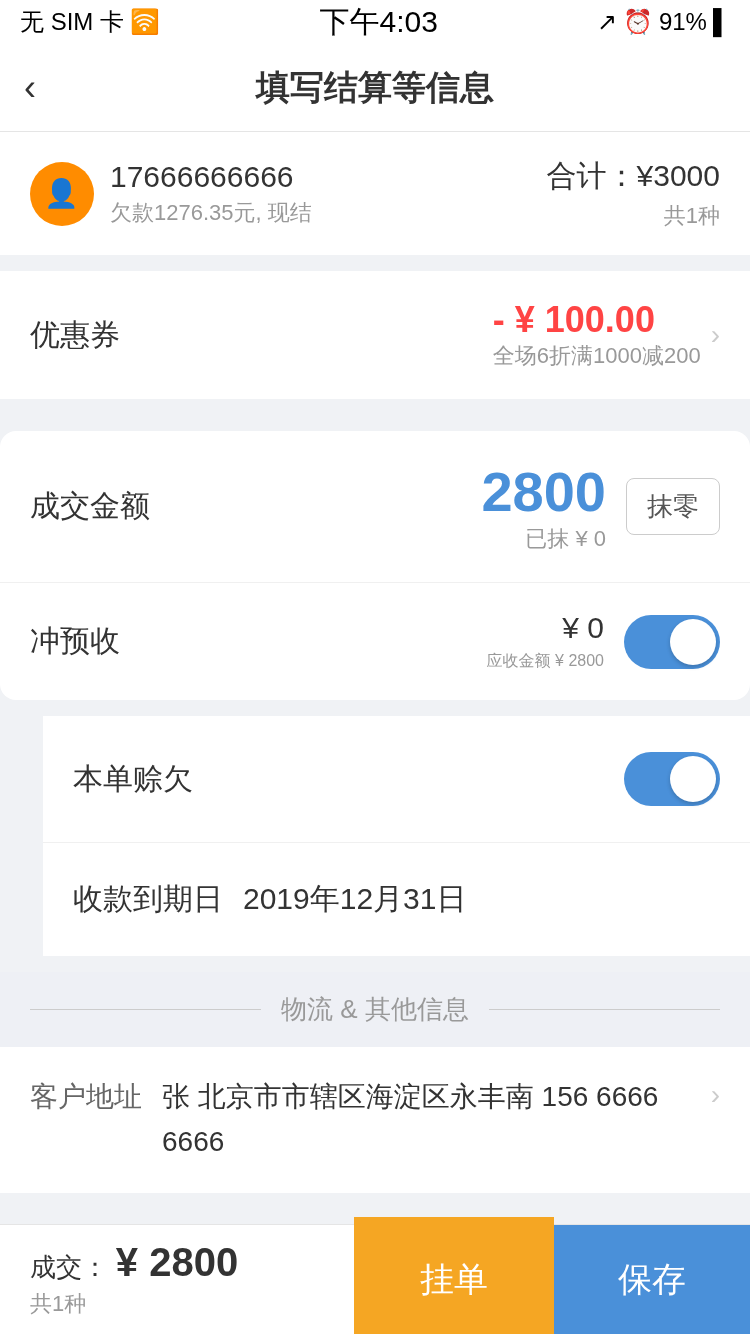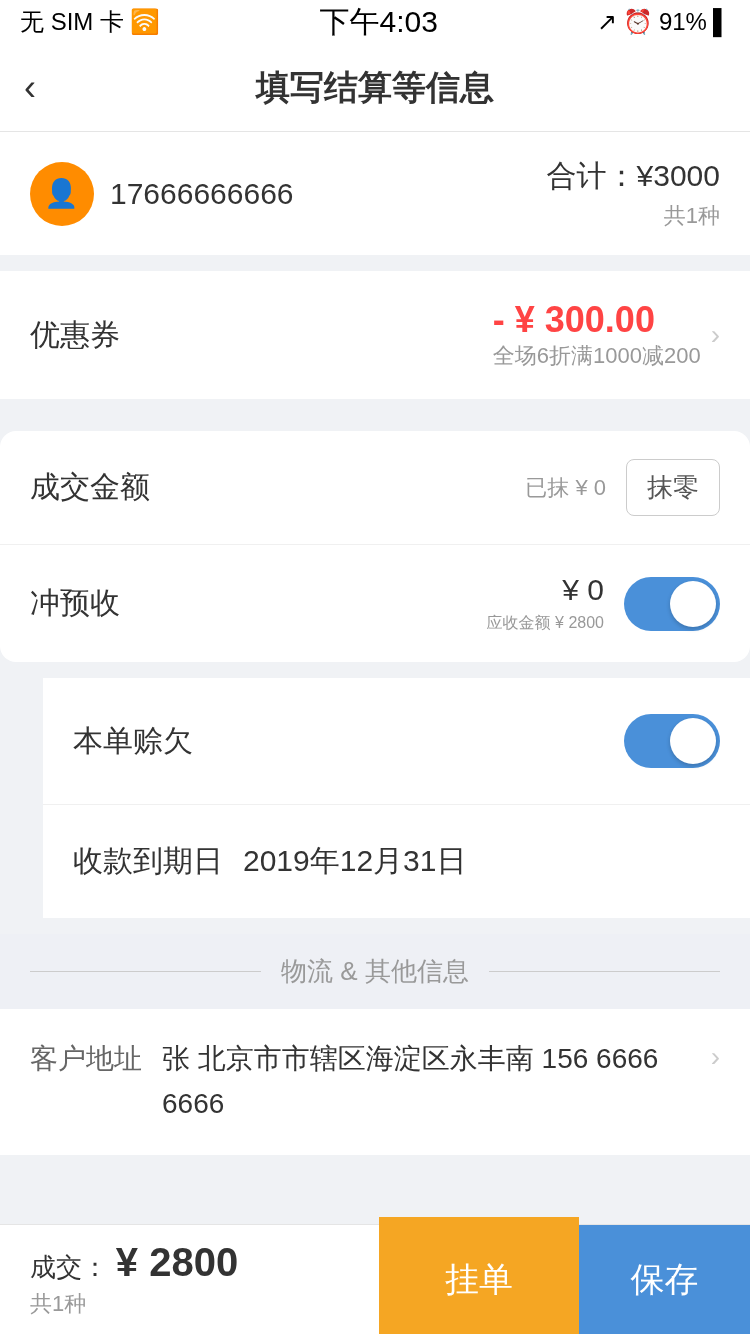--- a/index.html
+++ b/index.html
@@ -251,21 +251,21 @@
       background: #f5a623;
       display: flex;
       align-items: center;
       justify-content: center;
       font-size: 34px;
       color: #fff;
       font-weight: 500;
       cursor: pointer;
     }
     .btn-save {
-      width: 171px;
+      width: 196px;
       height: 110px;
       background: #4a90d9;
       display: flex;
       align-items: center;
       justify-content: center;
       font-size: 34px;
       color: #fff;
       font-weight: 500;
       cursor: pointer;
     }
@@ -293,44 +293,46 @@
 
 <div class="content">
 
   <div class="user-row card">
     <div class="user-left">
       <div class="avatar">
         <span>👤</span>
       </div>
       <div class="user-info-text">
         <div class="user-phone">17666666666</div>
+        <div class="user-sub">欠款1276.35元, 现结</div>
       </div>
     </div>
     <div class="user-right">
       <div class="total-amount">合计：¥3000</div>
       <div class="total-count">共1种</div>
     </div>
   </div>
 
   <div class="coupon-row card">
     <div class="coupon-label">优惠券</div>
     <div class="coupon-right">
       <div>
-        <div class="coupon-discount">- ¥ 300.00</div>
+        <div class="coupon-discount">- ¥ 100.00</div>
         <div class="coupon-desc">全场6折满1000减200</div>
       </div>
       <span class="chevron">›</span>
     </div>
   </div>
 
   <div class="deal-section card">
     <div class="deal-row">
       <div class="deal-label">成交金额</div>
       <div class="deal-right">
         <div>
+          <div class="deal-amount">2800</div>
           <div class="deal-sub">已抹  ¥ 0</div>
         </div>
         <button class="round-btn">抹零</button>
       </div>
     </div>
 
     <div class="precollect-row">
       <div class="precollect-label">冲预收</div>
       <div style="display:flex;align-items:center;gap:20px;">
         <div class="precollect-right">

